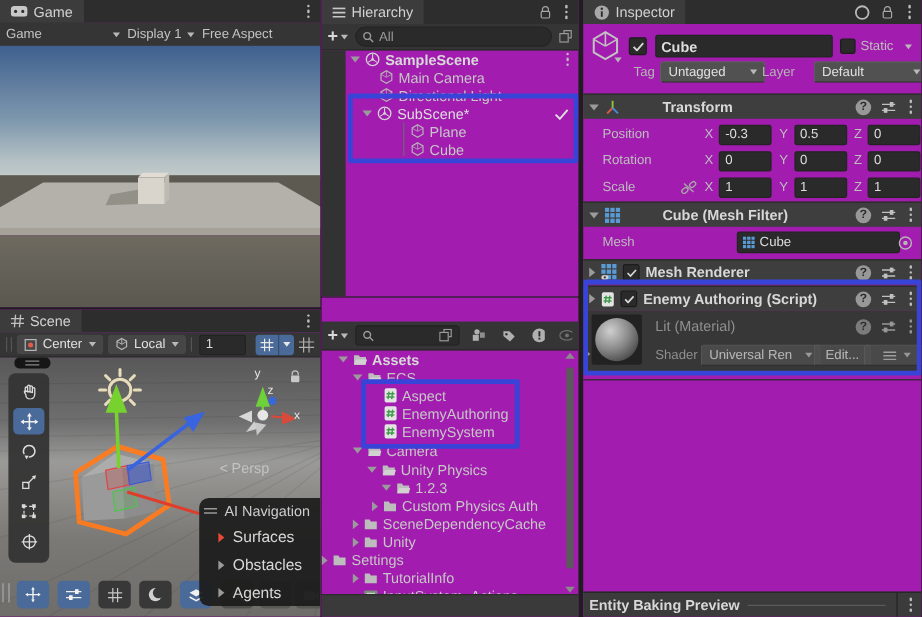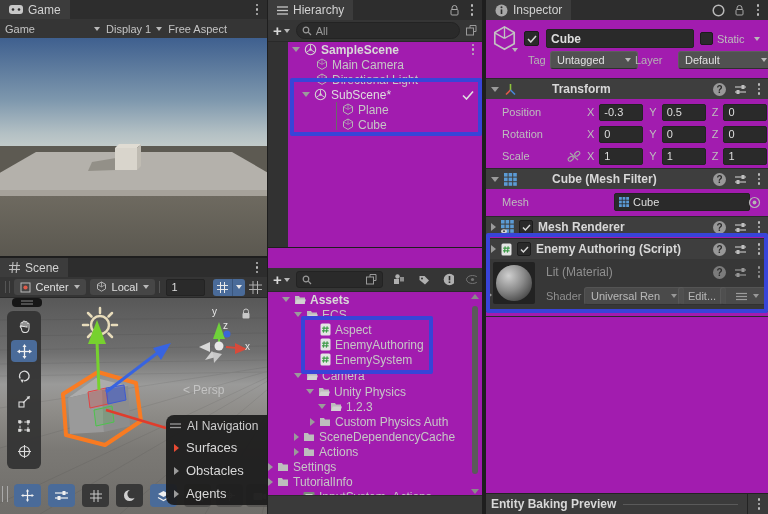--- a/index.html
+++ b/index.html
@@ -22,21 +22,21 @@
   .field{background:#2a2a2a;border:1px solid #232323;border-radius:2px;height:15px;display:flex;align-items:center;padding:0 4px;color:#dedede}
   .btn{background:#515151;border:1px solid #5e5e5e;border-bottom-color:#2f2f2f;border-radius:3px;height:16px;display:flex;align-items:center;justify-content:center;gap:5px;color:#e0e0e0;padding:0 6px}
   .comph{position:absolute;left:0;right:0;height:21px;background:#3e3e3e;border-top:1px solid #2a2a2a;display:flex;align-items:center;gap:5px;padding:0 5px;box-sizing:border-box;font-size:12px}
   .hics{margin-left:auto;display:flex;align-items:center;gap:8px}
   .help{width:13px;height:13px;border-radius:50%;background:#989898;color:#2b2b2b;font-size:10px;font-weight:bold;display:flex;align-items:center;justify-content:center}
   .cb{width:13px;height:13px;background:#2a2a2a;border:1px solid #1c1c1c;border-radius:2px;display:flex;align-items:center;justify-content:center}
   .axl{color:#bdbdbd;font-size:11px}
   .toolbtn{position:absolute;width:27px;height:23px;border-radius:4px;background:#383838;display:flex;align-items:center;justify-content:center}
   .tb-blue{background:#4a6b99}
   .vstrip-btn{width:26px;height:22px;border-radius:4px;display:flex;align-items:center;justify-content:center}
-  .ovl-item{display:flex;align-items:center;gap:7px;height:23px;padding-left:8px;font-size:13px;color:#d8d8d8}
+  .ovl-item{display:flex;align-items:center;gap:7px;height:23px;padding-left:16px;font-size:13px;color:#d8d8d8}
 </style>
 </head>
 <body>
 
 <div class="panel" style="left:0;top:0;width:267px;height:256px">
   <div class="tabbar">
     <div class="tab">
       <svg width="14" height="9">
           <path d="M3 0h8a3 3 0 0 1 3 3v3a3 3 0 0 1-3 3H3A3 3 0 0 1 0 6V3a3 3 0 0 1 3-3z" fill="#c8c8c8"></path>
           <circle cx="4" cy="4.5" r="1.3" fill="#2d2d2d"></circle>
@@ -614,30 +614,30 @@
       <svg width="12" height="10">
         <path d="M1 1h4l1 1.5h5V9H1z" fill="#bdbdbd"></path>
       </svg>
       <span>SceneDependencyCache</span>
     </div>
   <div class="trow" style="top:196px;padding-left:26px">
       <span class="tri-r"></span>
       <svg width="12" height="10">
         <path d="M1 1h4l1 1.5h5V9H1z" fill="#bdbdbd"></path>
       </svg>
-      <span>Actions</span>
+      <span>Unity</span>
     </div>
   <div class="trow" style="top:211px;">
       <span class="tri-r"></span>
       <svg width="12" height="10">
         <path d="M1 1h4l1 1.5h5V9H1z" fill="#bdbdbd"></path>
       </svg>
       <span>Settings</span>
     </div>
-  <div class="trow" style="top:226px;">
+  <div class="trow" style="top:226px;padding-left:26px">
       <span class="tri-r"></span>
       <svg width="12" height="10">
         <path d="M1 1h4l1 1.5h5V9H1z" fill="#bdbdbd"></path>
       </svg>
       <span>TutorialInfo</span>
     </div>
   <div class="trow" style="top:241px;padding-left:26px">
       <span class="tri-r" style="opacity:0"></span>
       <svg width="12" height="11">
         <rect x="0.5" y="1" width="11" height="9" rx="1" fill="#7c8b7c"></rect>

